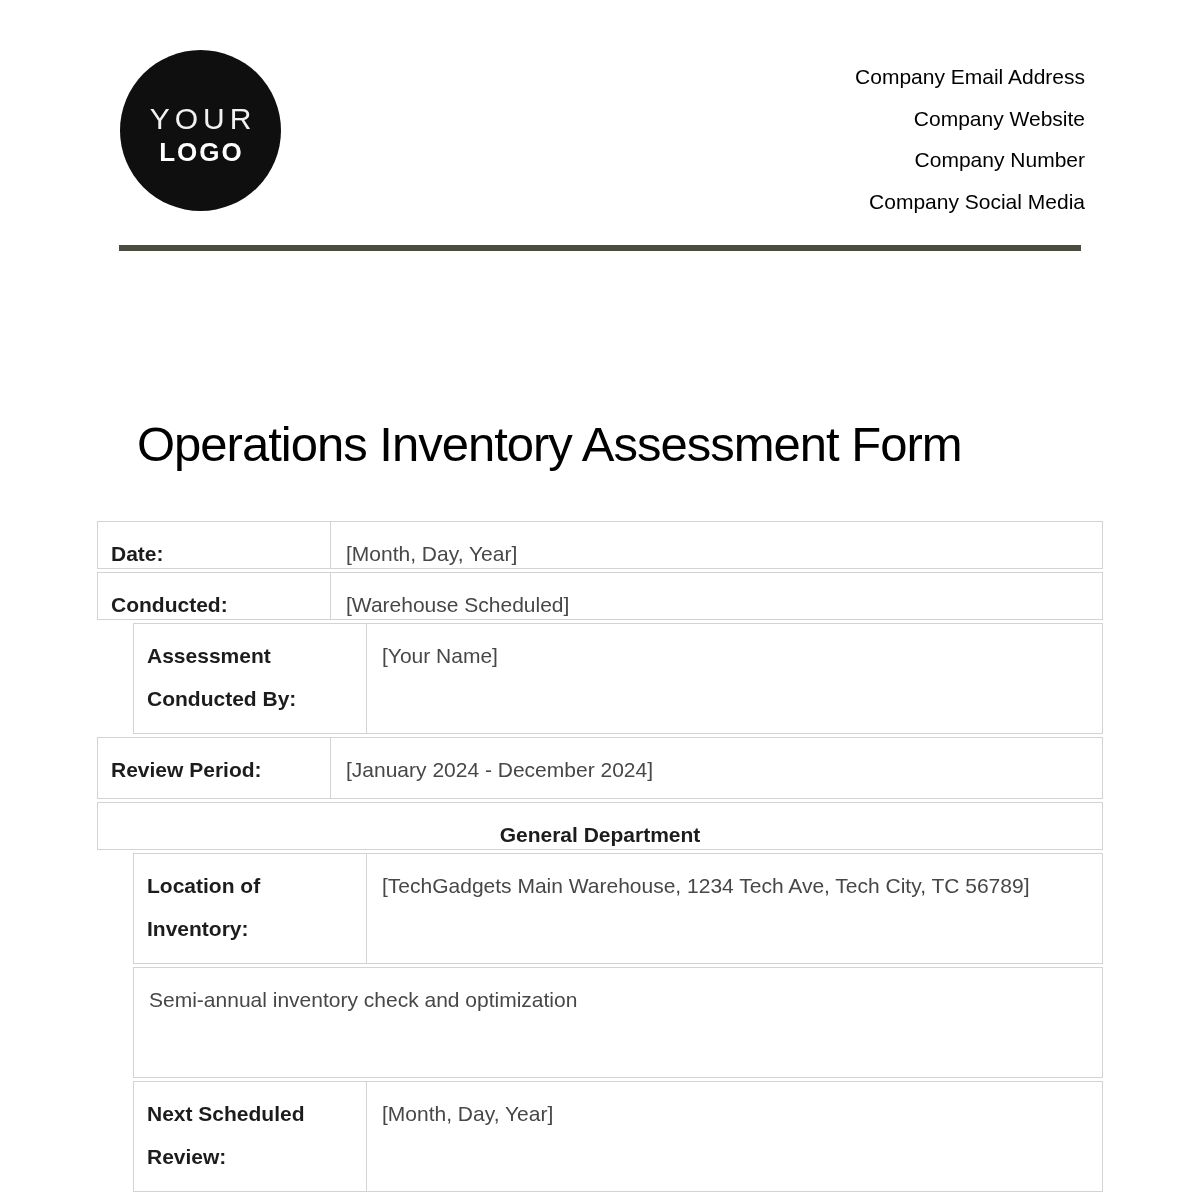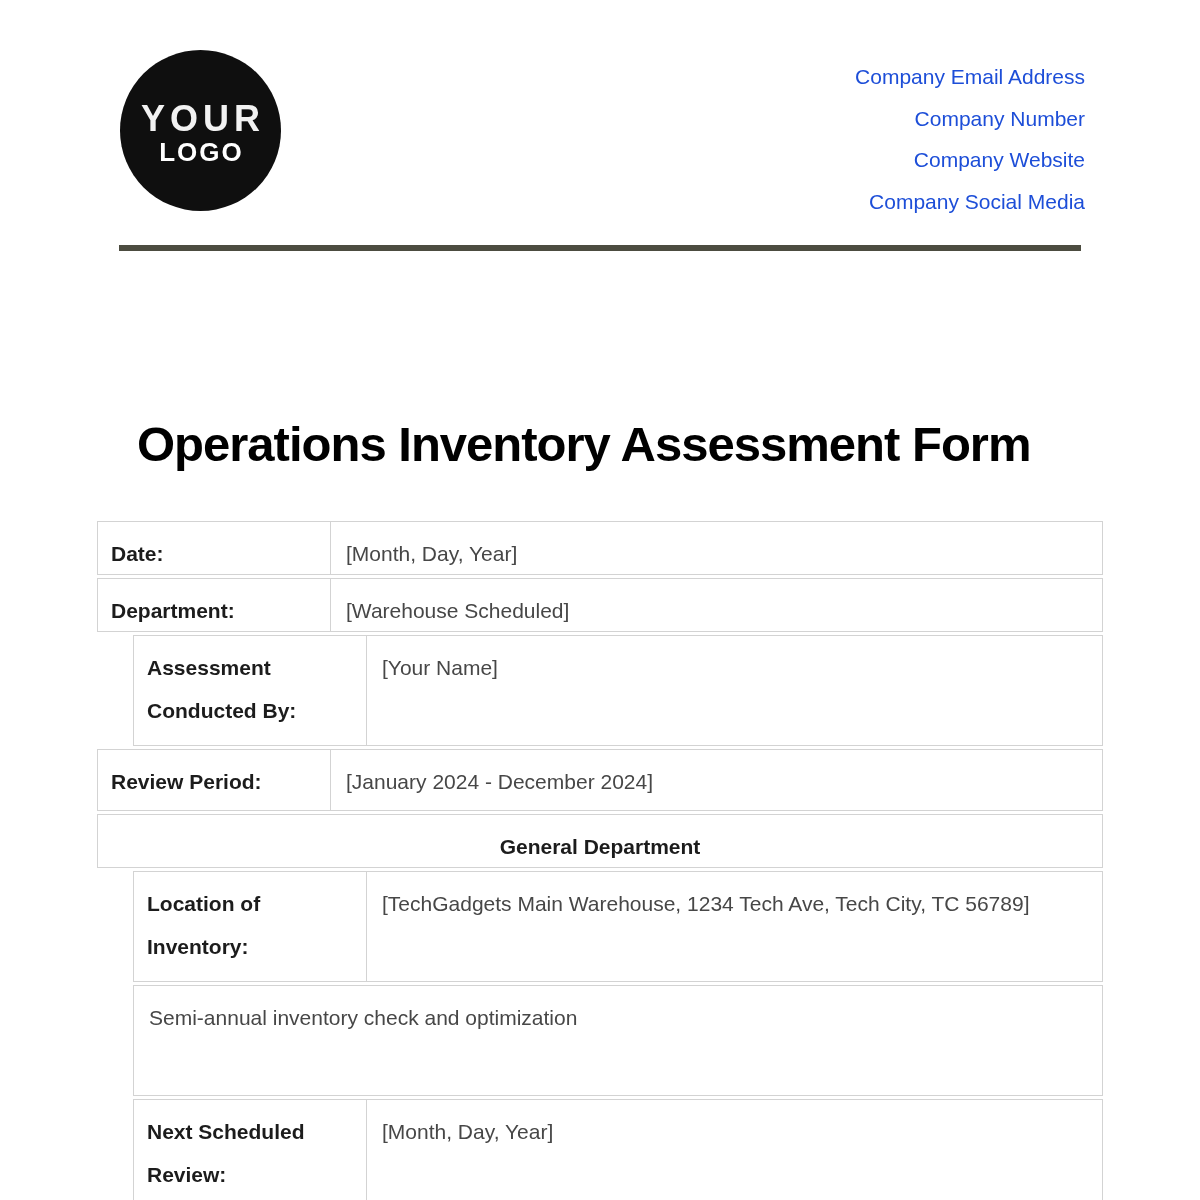--- a/index.html
+++ b/index.html
@@ -23,53 +23,53 @@
     display:flex;justify-content:space-between;align-items:flex-start;
     padding:50px 115px 0 120px;
   }
   .logo{
     width:161px;height:161px;border-radius:50%;
     background:var(--logo_bg);
     display:flex;flex-direction:column;justify-content:center;align-items:center;
     color:#fff;
   }
   .logo-top{
-    font-size:36px;font-weight:700;letter-spacing:5px;line-height:33px;
+    font-size:30px;font-weight:400;letter-spacing:5px;line-height:33px;
     color:#f2f2f2;text-indent:5px;margin-top:11px;
   }
   .logo-bottom{
     font-size:26px;font-weight:bold;letter-spacing:2px;line-height:35px;
     text-indent:2px;
   }
   .contact{
     text-align:right;margin-top:6px;
-    font-size:21px;line-height:41.5px;color:#1d4ed8;
+    font-size:21px;line-height:41.5px;color:#000000;
   }
   .divider{
     height:6px;background:var(--divider);
     margin:23px 119px 0 119px;
   }
   
   .doc-title{
     margin:165px 0 0 137px;
-    font-size:49px;line-height:56px;font-weight:bold;
+    font-size:49px;line-height:56px;font-weight:normal;
     letter-spacing:-1px;color:var(--title);
   }
   
   .form-table{
     margin:49px 97px 0 97px;
     width:1006px;
   }
   .row{
     display:flex;
     border:1px solid var(--border);
     background:#fff;
     margin-bottom:3px;
   }
-  .h-s{height:54px;}
+  .h-s{height:48px;}
   .h-m{height:62px;justify-content:space-between;}
   .h-t{height:111px;margin-left:36px;}
   .cell-label{
     width:233px;flex:0 0 233px;
     border-right:1px solid var(--border);
     padding:10px 16px 10px 13px;
     font-size:21px;font-weight:bold;color:var(--label);
     line-height:43px;
   }
   .cell-value{
@@ -91,41 +91,41 @@
 
 <div class="page">
 
   <div class="header">
     <div class="logo">
       <div class="logo-top">YOUR</div>
       <div class="logo-bottom">LOGO</div>
     </div>
     <div class="contact">
       <div>Company Email Address</div>
+      <div>Company Website</div>
       <div>Company Number</div>
-      <div>Company Website</div>
       <div>Company Social Media</div>
     </div>
   </div>
 
   <div class="divider"></div>
 
   <h1 class="doc-title">Operations Inventory Assessment Form</h1>
 
   <div class="form-table">
 
     <div class="row h-s">
       <div class="cell-label">Date:</div>
       <div class="cell-value">
           <span class="val-inner">[Month, Day, Year]</span>
         </div>
     </div>
 
     <div class="row h-s">
-      <div class="cell-label">Department:</div>
+      <div class="cell-label">Conducted:</div>
       <div class="cell-value">
           <span class="val-inner">[Warehouse Scheduled]</span>
         </div>
     </div>
 
     <div class="row h-t">
       <div class="cell-label">Assessment Conducted By:</div>
       <div class="cell-value">
           <span class="val-inner">[Your Name]</span>
         </div>

